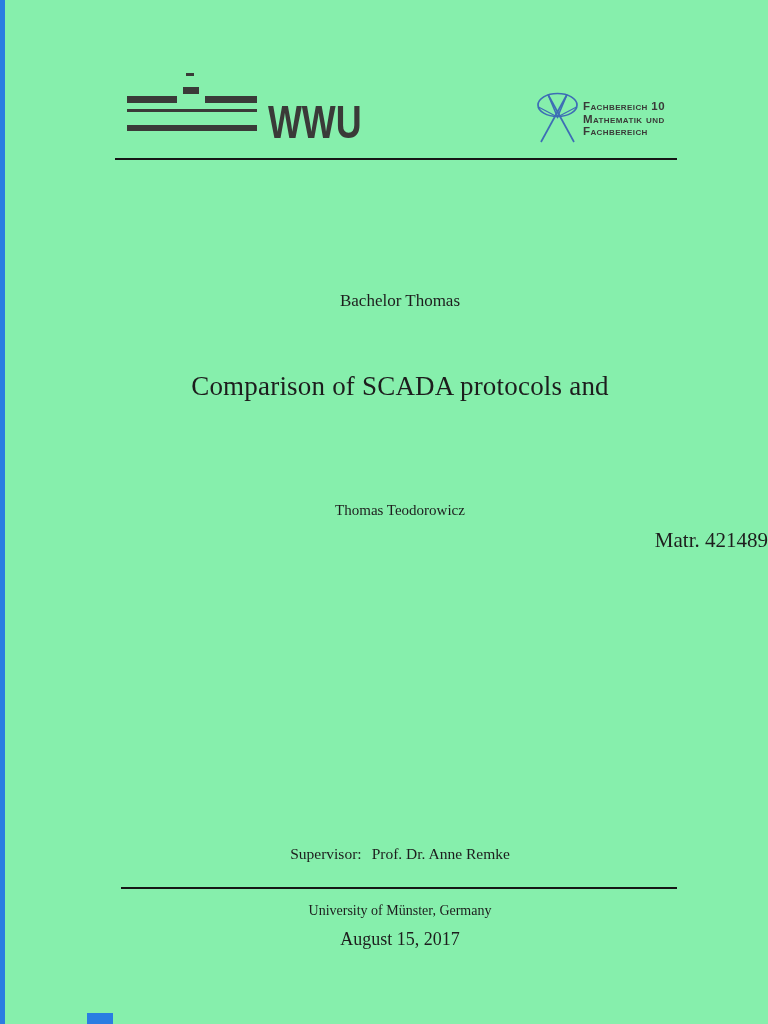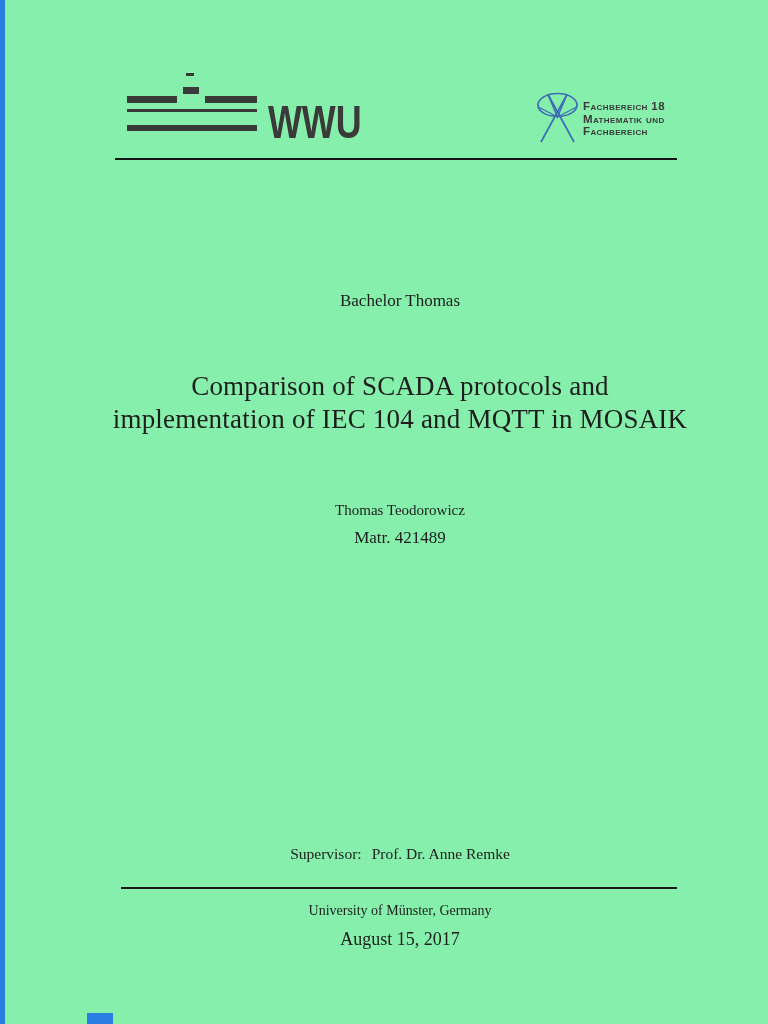--- a/index.html
+++ b/index.html
@@ -47,21 +47,21 @@
 
   .rule { position:absolute; background:#161616; height:1.5px; }
   .rule-header { left:115px; top:158px; width:562px; }
   .rule-footer { left:121px; top:887px; width:556px; }
 
   
   .cline { position:absolute; left:32px; width:736px; text-align:center; white-space:nowrap; }
   .thesis-kind { top:291px; font-size:17px; }
   .doc-title   { top:370px; font-size:27px; line-height:33px; letter-spacing:0.2px; }
   .author      { top:502px; font-size:15px; }
-  .matric      { top:528px; font-size:17px; }
+  .matric      { top:528px; font-size:21px;text-align:right; }
   .supervisor  { top:845px; font-size:15.5px; }
   .supervisor .gap { display:inline-block; width:10px; }
   .institution { top:903px; font-size:14px; }
   .date-line   { top:929px; font-size:18px; }
 </style>
 </head>
 <body>
 
 <div class="page">
 
@@ -84,33 +84,32 @@
       <ellipse cx="21.5" cy="13" rx="19.5" ry="11.5" stroke="#3d6db5" stroke-width="1.7"></ellipse>
       <line x1="5" y1="50" x2="31" y2="2.5" stroke="#3d6db5" stroke-width="1.7"></line>
       <line x1="38" y1="50" x2="12" y2="2.5" stroke="#3d6db5" stroke-width="1.7"></line>
       <polyline points="12,2.5 21.5,25 31,2.5" stroke="#3d6db5" stroke-width="1.5" fill="none"></polyline>
       <line x1="2.5" y1="15" x2="21.5" y2="25" stroke="#3d6db5" stroke-width="1.2"></line>
       <line x1="40.5" y1="15" x2="21.5" y2="25" stroke="#3d6db5" stroke-width="1.2"></line>
     </svg>
   </div>
 
   <div class="fb10-text">
-    <div>Fachbereich 18</div>
+    <div>Fachbereich 10</div>
     <div>Mathematik und</div>
     <div>Fachbereich</div>
   </div>
 
   <div class="rule rule-header"></div>
   <div class="rule rule-footer"></div>
 
   <div class="cline thesis-kind">Bachelor Thomas</div>
 
   <div class="cline doc-title">
     <div>Comparison of SCADA protocols and</div>
-    <div>implementation of IEC 104 and MQTT in MOSAIK</div>
   </div>
 
   <div class="cline author">Thomas Teodorowicz</div>
 
   <div class="cline matric">Matr. 421489</div>
 
   <div class="cline institution">University of Münster, Germany</div>
 
   <div class="cline supervisor">
     <span>Supervisor:</span><span class="gap"></span><span>Prof. Dr. Anne Remke</span>

